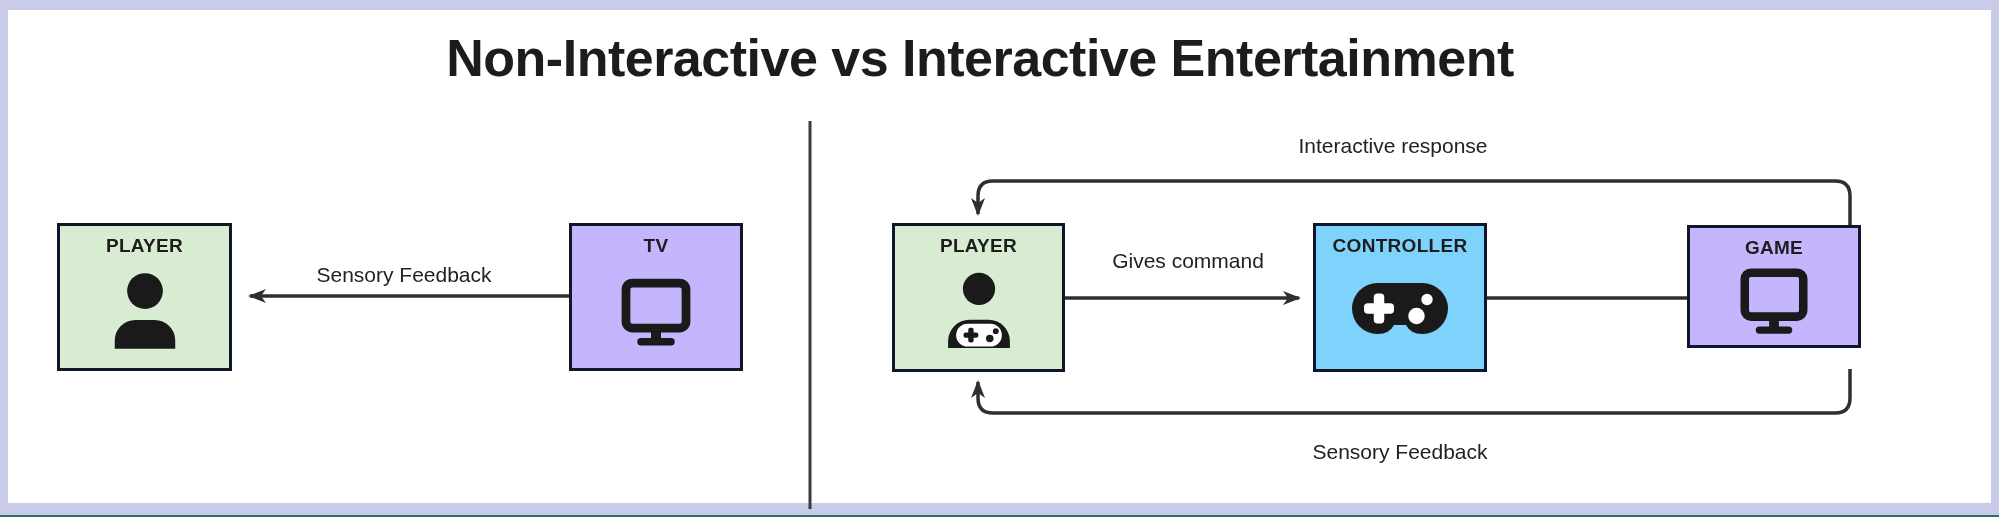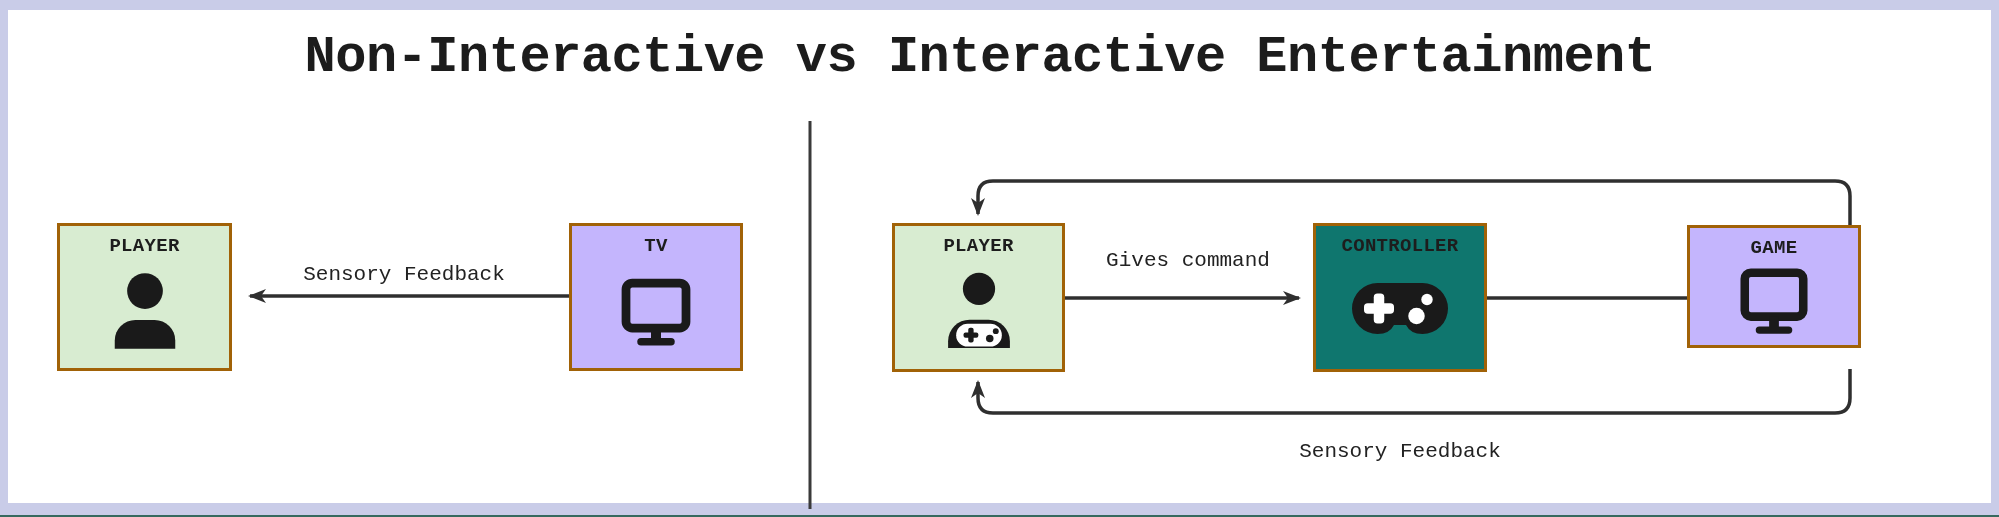--- a/index.html
+++ b/index.html
@@ -1,20 +1,20 @@
 <!DOCTYPE html>
 <html><head>
 <meta charset="utf-8">
 <style>
   html,body{margin:0;padding:0;background:#ffffff;}
   #canvas{
     position:relative;
     width:1999px;height:517px;
     background:#c9cce8;
-    font-family:Liberation Mono, monospace;
+    font-family:Liberation Sans, sans-serif;
     overflow:hidden;
   }
   #paper{
     position:absolute;
     left:8px;top:10px;right:8px;bottom:14px;
     background:#ffffff;
   }
   #frame-bottom-line{
     position:absolute;left:0;bottom:0;width:100%;height:2px;
     background:#36695e;
@@ -27,29 +27,29 @@
     font-weight:bold;
     color:#1c1c1c;
     letter-spacing:-0.5px;
   }
   svg.connector-layer{
     position:absolute;left:0;top:0;z-index:1;
   }
   .node{
     position:absolute;
     box-sizing:border-box;
-    border:3px solid #a16207;
+    border:3px solid #0f172a;
     display:flex;
     flex-direction:column;
     align-items:center;
     z-index:2;
   }
   .node.green{background:#d8ecd1;}
   .node.lavender{background:#c4b5fd;}
-  .node.pink{background:#0f766e;}
+  .node.pink{background:#7dd3fc;}
   .node-label{
     font-weight:bold;
     font-size:19px;
     color:#1d1d1d;
     margin-top:9px;
     letter-spacing:0.3px;
   }
   .node-icon{flex:1;display:flex;align-items:center;justify-content:center;width:100%;}
   .edge-label{
     position:absolute;
@@ -149,16 +149,17 @@
     <div class="node-icon">
       <svg width="78" height="78" viewBox="0 0 64 64">
         <rect x="8" y="8" width="48" height="36" rx="5" fill="none" stroke="#1a1a1a" stroke-width="7"></rect>
         <rect x="28" y="44" width="8" height="9" fill="#1a1a1a"></rect>
         <rect x="17" y="52" width="30" height="6" rx="3" fill="#1a1a1a"></rect>
       </svg>
     </div>
   </div>
 
   <div class="edge-label" style="left:1188px; top:249px;">Gives command</div>
+  <div class="edge-label" style="left:1393px; top:134px;">Interactive response</div>
   <div class="edge-label" style="left:1400px; top:440px;">Sensory Feedback</div>
 
   <div id="frame-bottom-line"></div>
 </div>
 
 </body></html>

